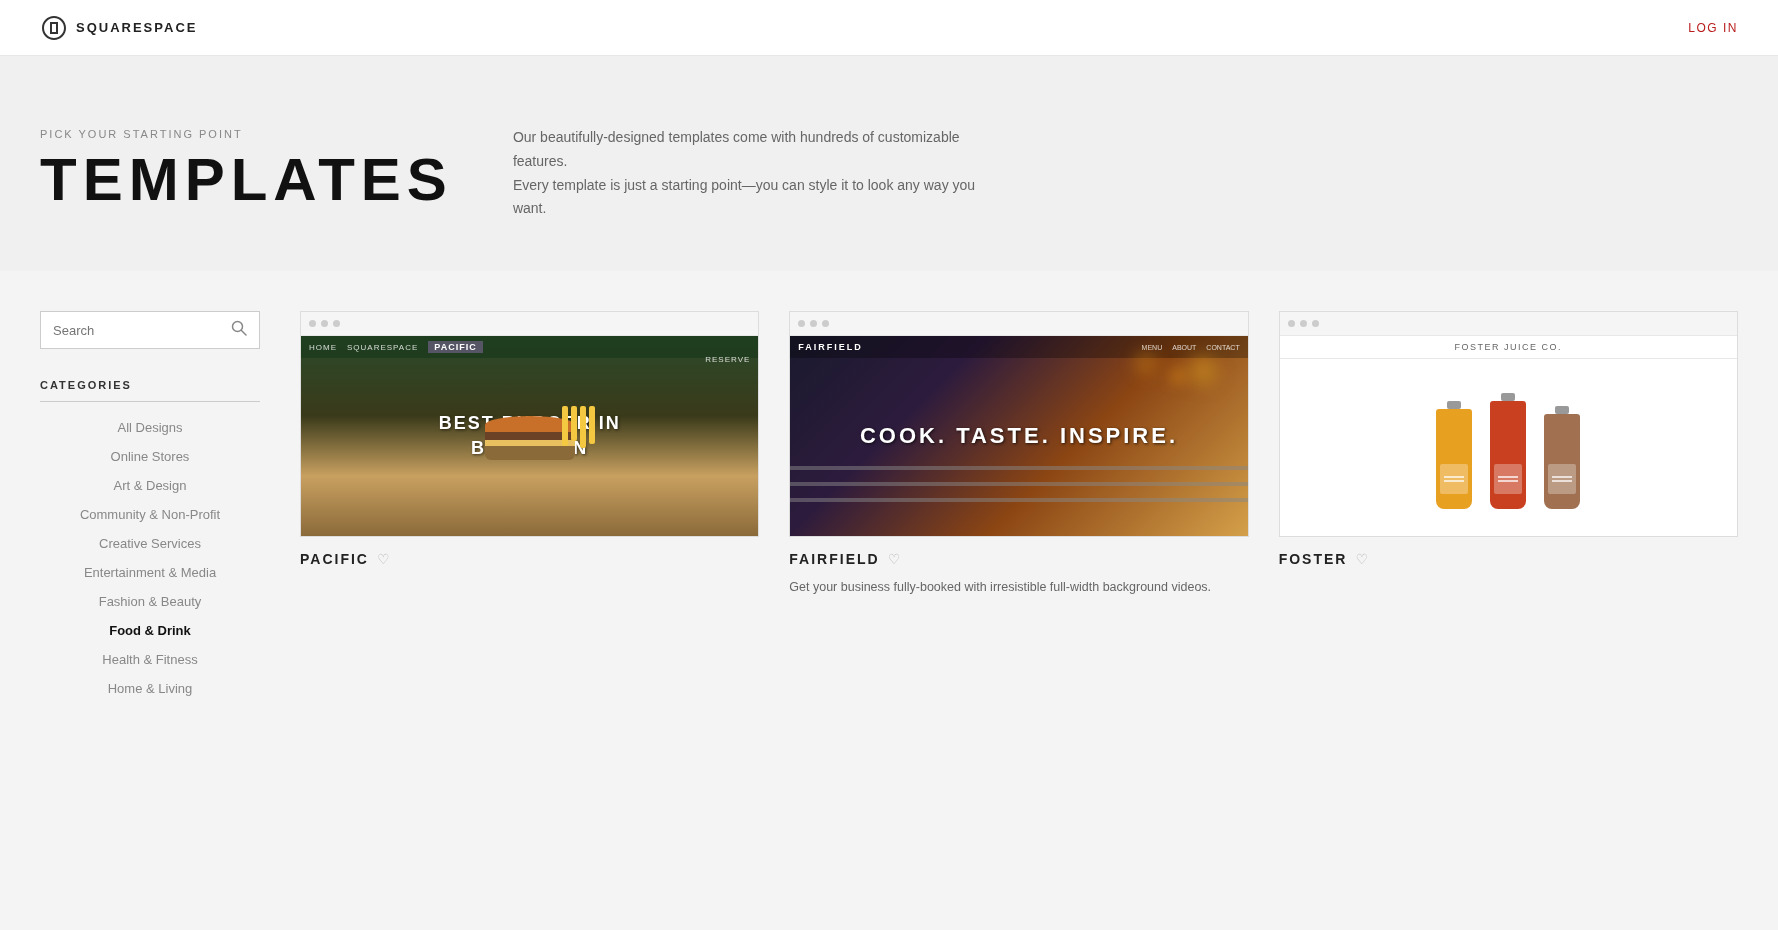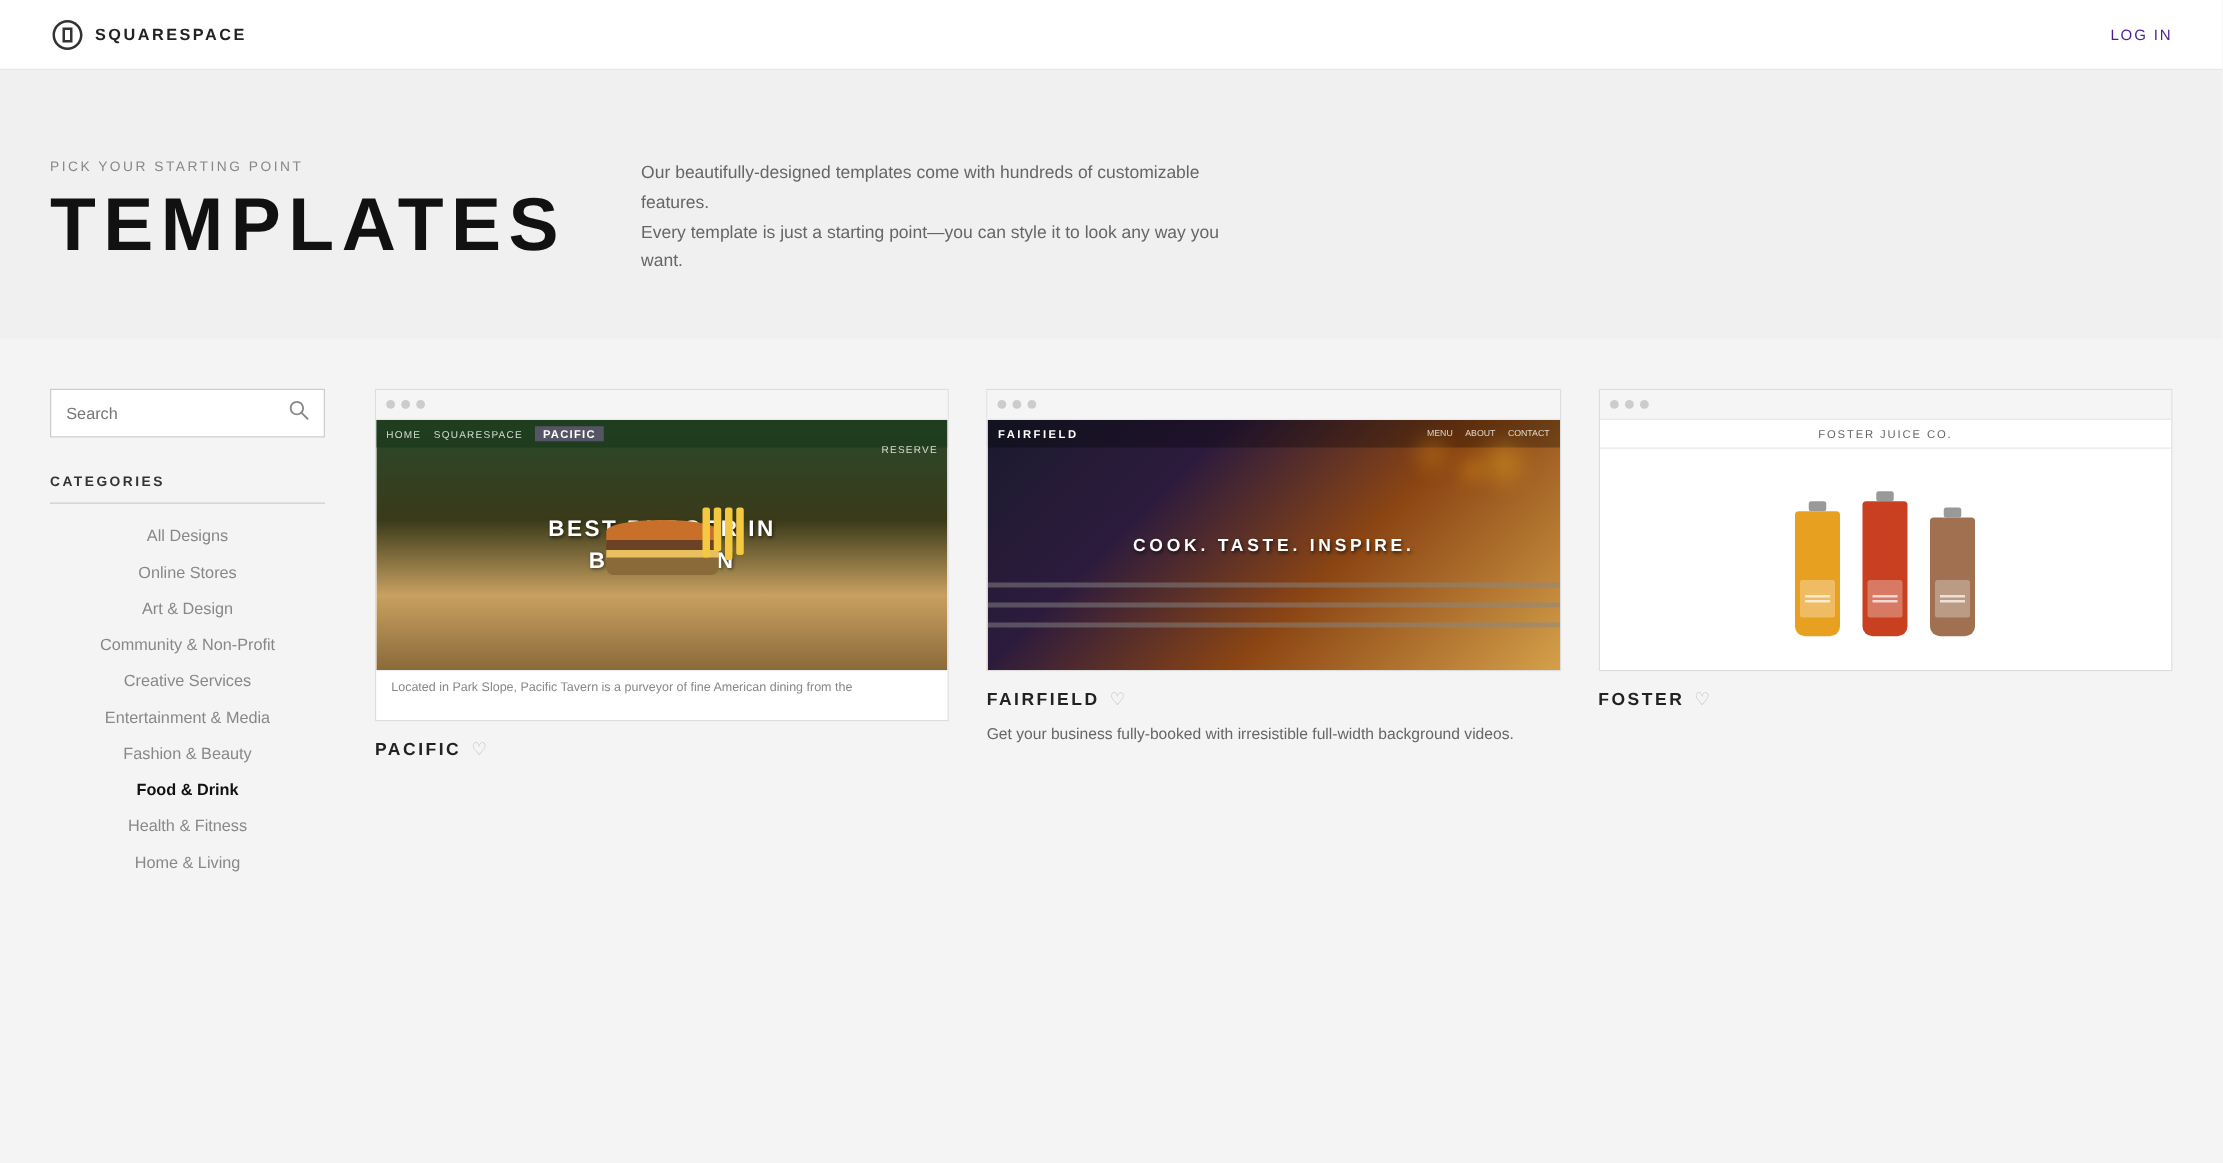--- a/index.html
+++ b/index.html
@@ -33,21 +33,21 @@
       font-size: 13px;
       font-weight: 600;
       letter-spacing: 2px;
       text-transform: uppercase;
       color: #222;
     }
     .nav-login {
       font-size: 12px;
       letter-spacing: 1.5px;
       text-transform: uppercase;
-      color: #4c1d95;
+      color: #b91c1c;
       text-decoration: none;
       cursor: pointer;
     }
 
     
     .hero {
       background: #f0f0f0;
       padding: 60px 40px 50px 40px;
       display: flex;
       align-items: flex-start;
@@ -221,21 +221,21 @@
       background: linear-gradient(135deg, #1a1a2e 0%, #2d1b3d 30%, #8b4513 60%, #d4a04a 100%);
       width: 100%;
       height: 100%;
       display: flex;
       align-items: center;
       justify-content: center;
       position: relative;
     }
     .fairfield-overlay-text {
       color: #fff;
-      font-size: 14px;
+      font-size: 22px;
       font-weight: 700;
       letter-spacing: 3px;
       text-align: center;
       text-transform: uppercase;
       text-shadow: 1px 1px 3px rgba(0,0,0,0.7);
     }
     .foster-header {
       position: absolute;
       top: 0; left: 0; right: 0;
       background: #fff;
@@ -357,23 +357,20 @@
 
             <div style="position:absolute; top:0; left:0; right:0; background:rgba(30,60,30,0.9); height:22px; display:flex; align-items:center; padding:0 8px; gap:10px;">
               <span style="color:#fff; font-size:8px; letter-spacing:1px; opacity:0.8;">HOME</span>
               <span style="color:#fff; font-size:8px; letter-spacing:1px; opacity:0.8;">SQUARESPACE</span>
               <span style="background:#556; color:#fff; font-size:9px; padding:1px 6px; font-weight:600; letter-spacing:1px;">PACIFIC</span>
               <span style="color:#fff; font-size:8px; letter-spacing:1px; opacity:0.8; margin-left:auto;margin-top:24px;">RESERVE</span>
             </div>
             <div class="pacific-overlay-text">BEST BURGER IN<br>BROOKLYN</div>
           </div>
         </div>
-        <div class="pacific-bottom">
-          <span>Located in Park Slope, Pacific Tavern is a purveyor of fine American dining from the</span>
-        </div>
       </div>
       <div class="template-name-row">
         <span class="template-name">PACIFIC</span>
         <span class="heart-icon">♡</span>
       </div>
     </div>
 
     <div class="template-card">
       <div class="template-preview">
         <div class="template-preview-bar">

